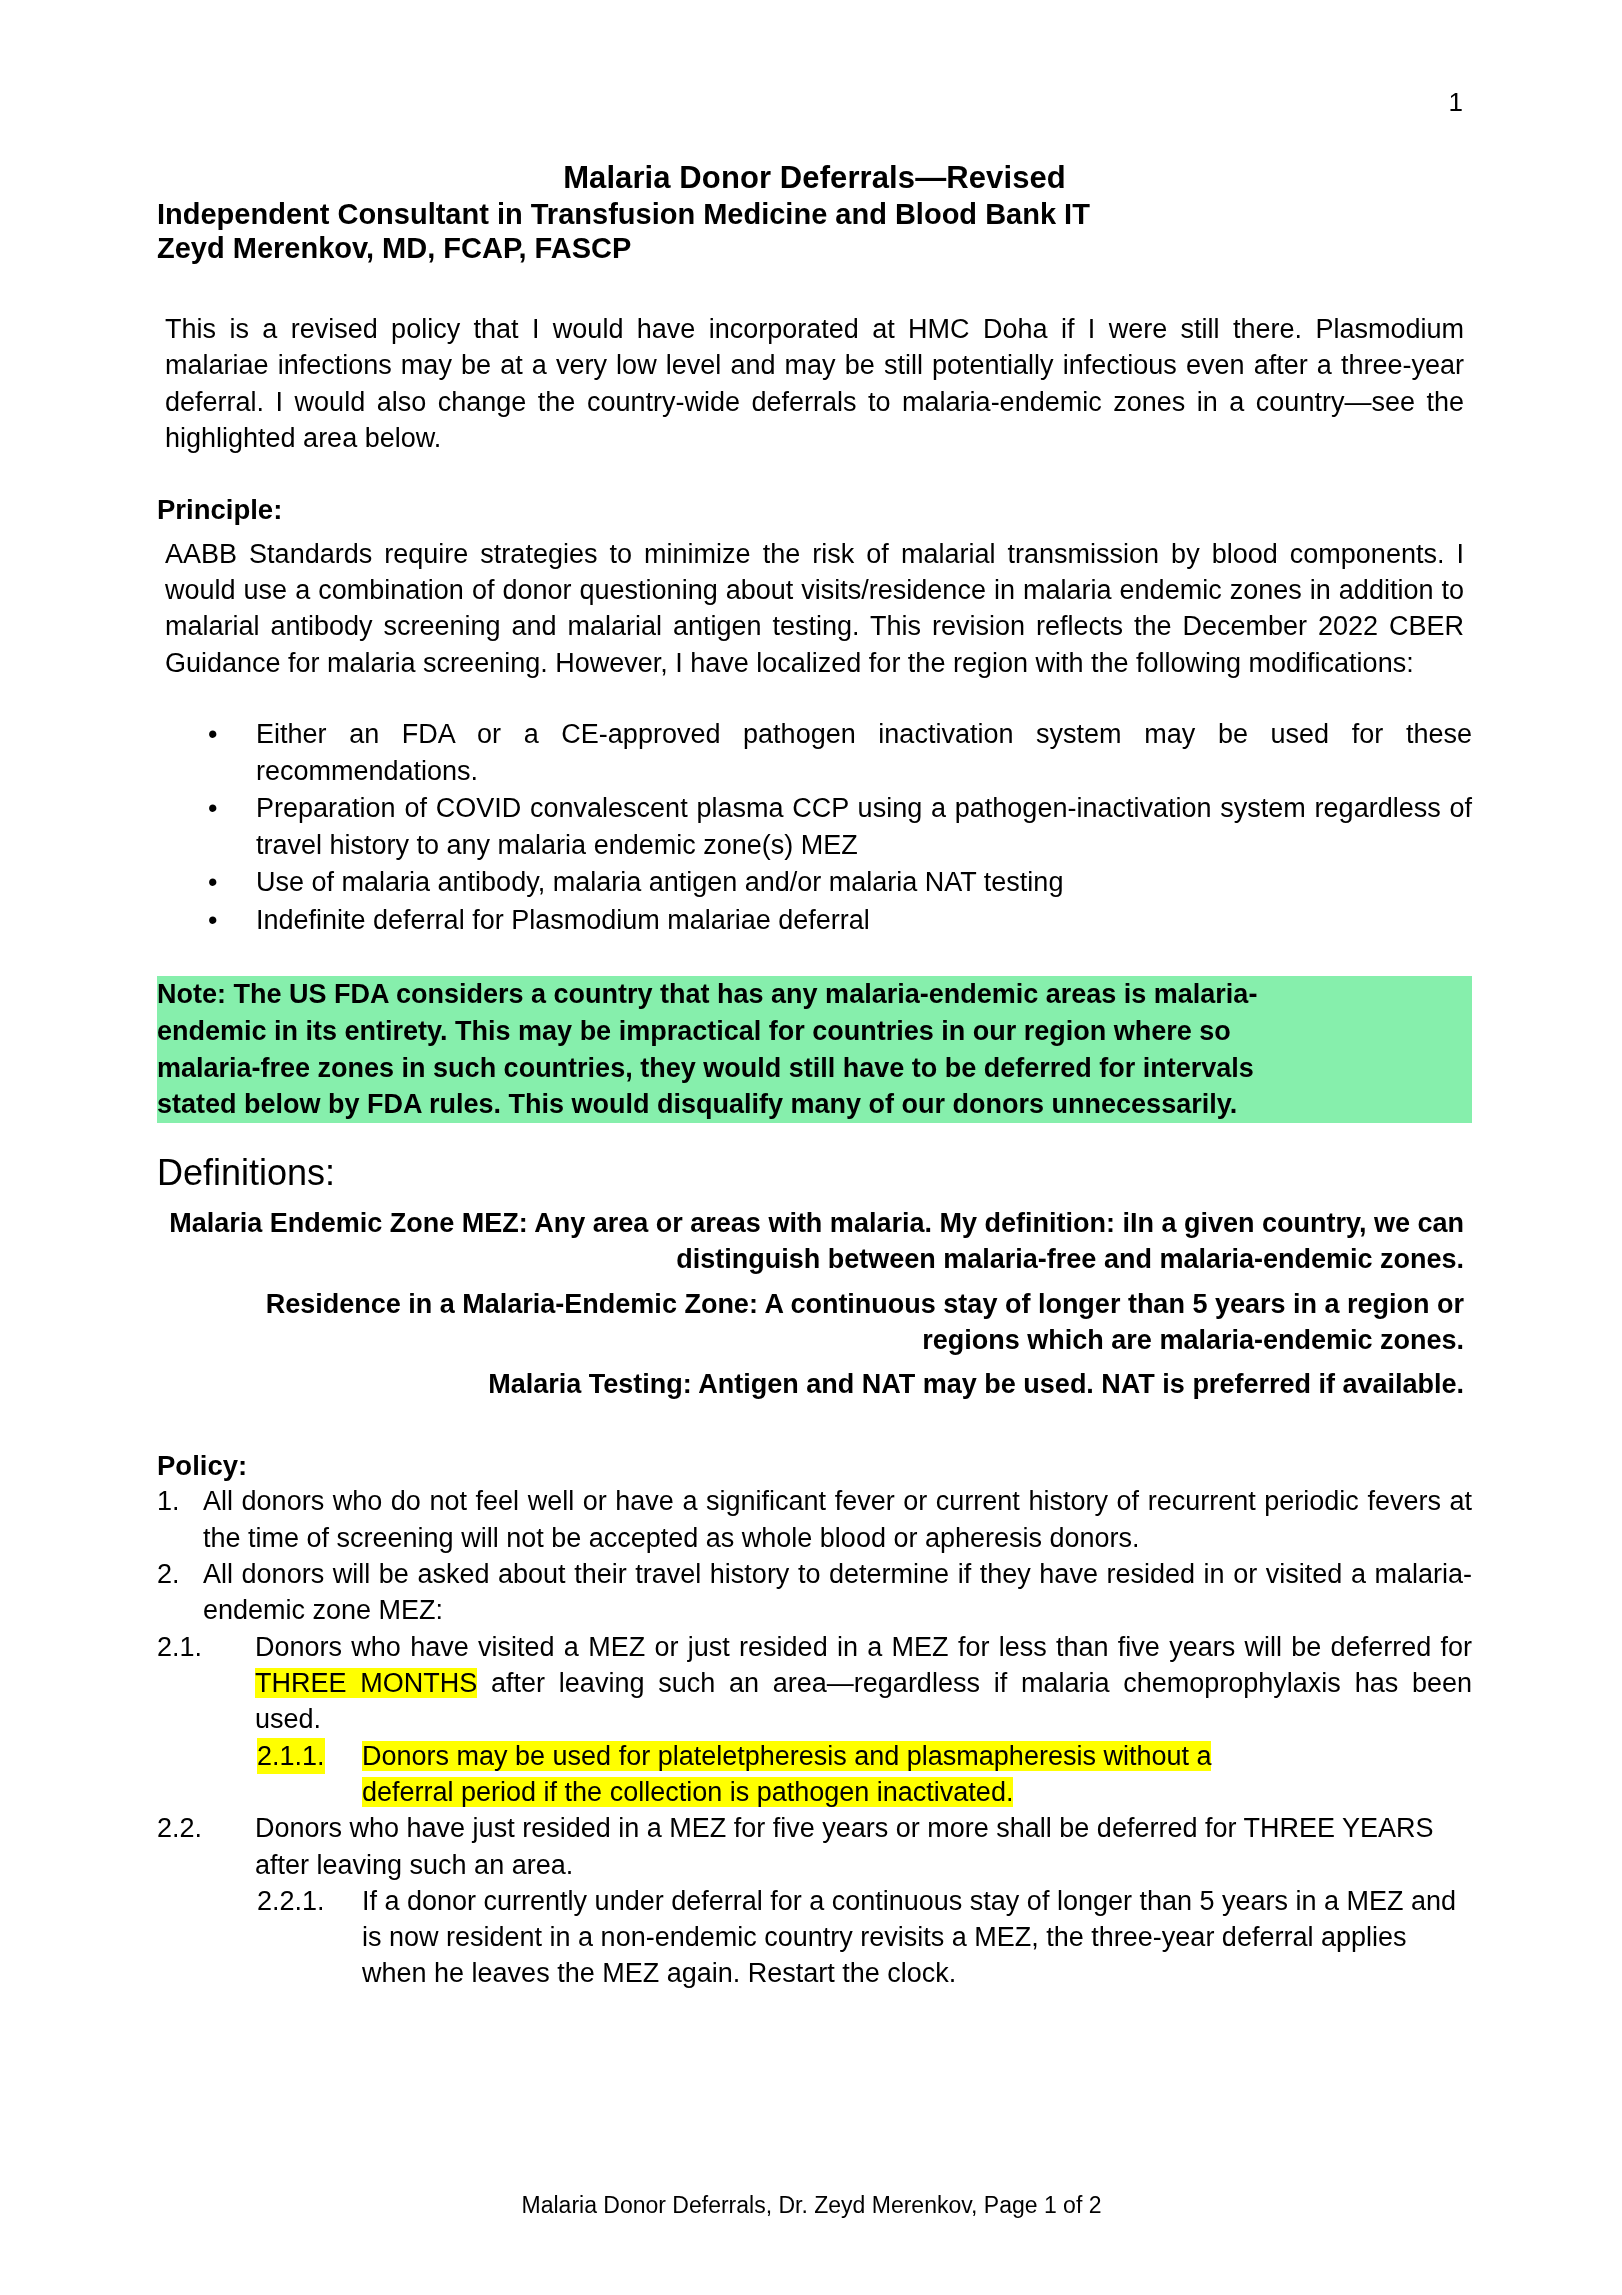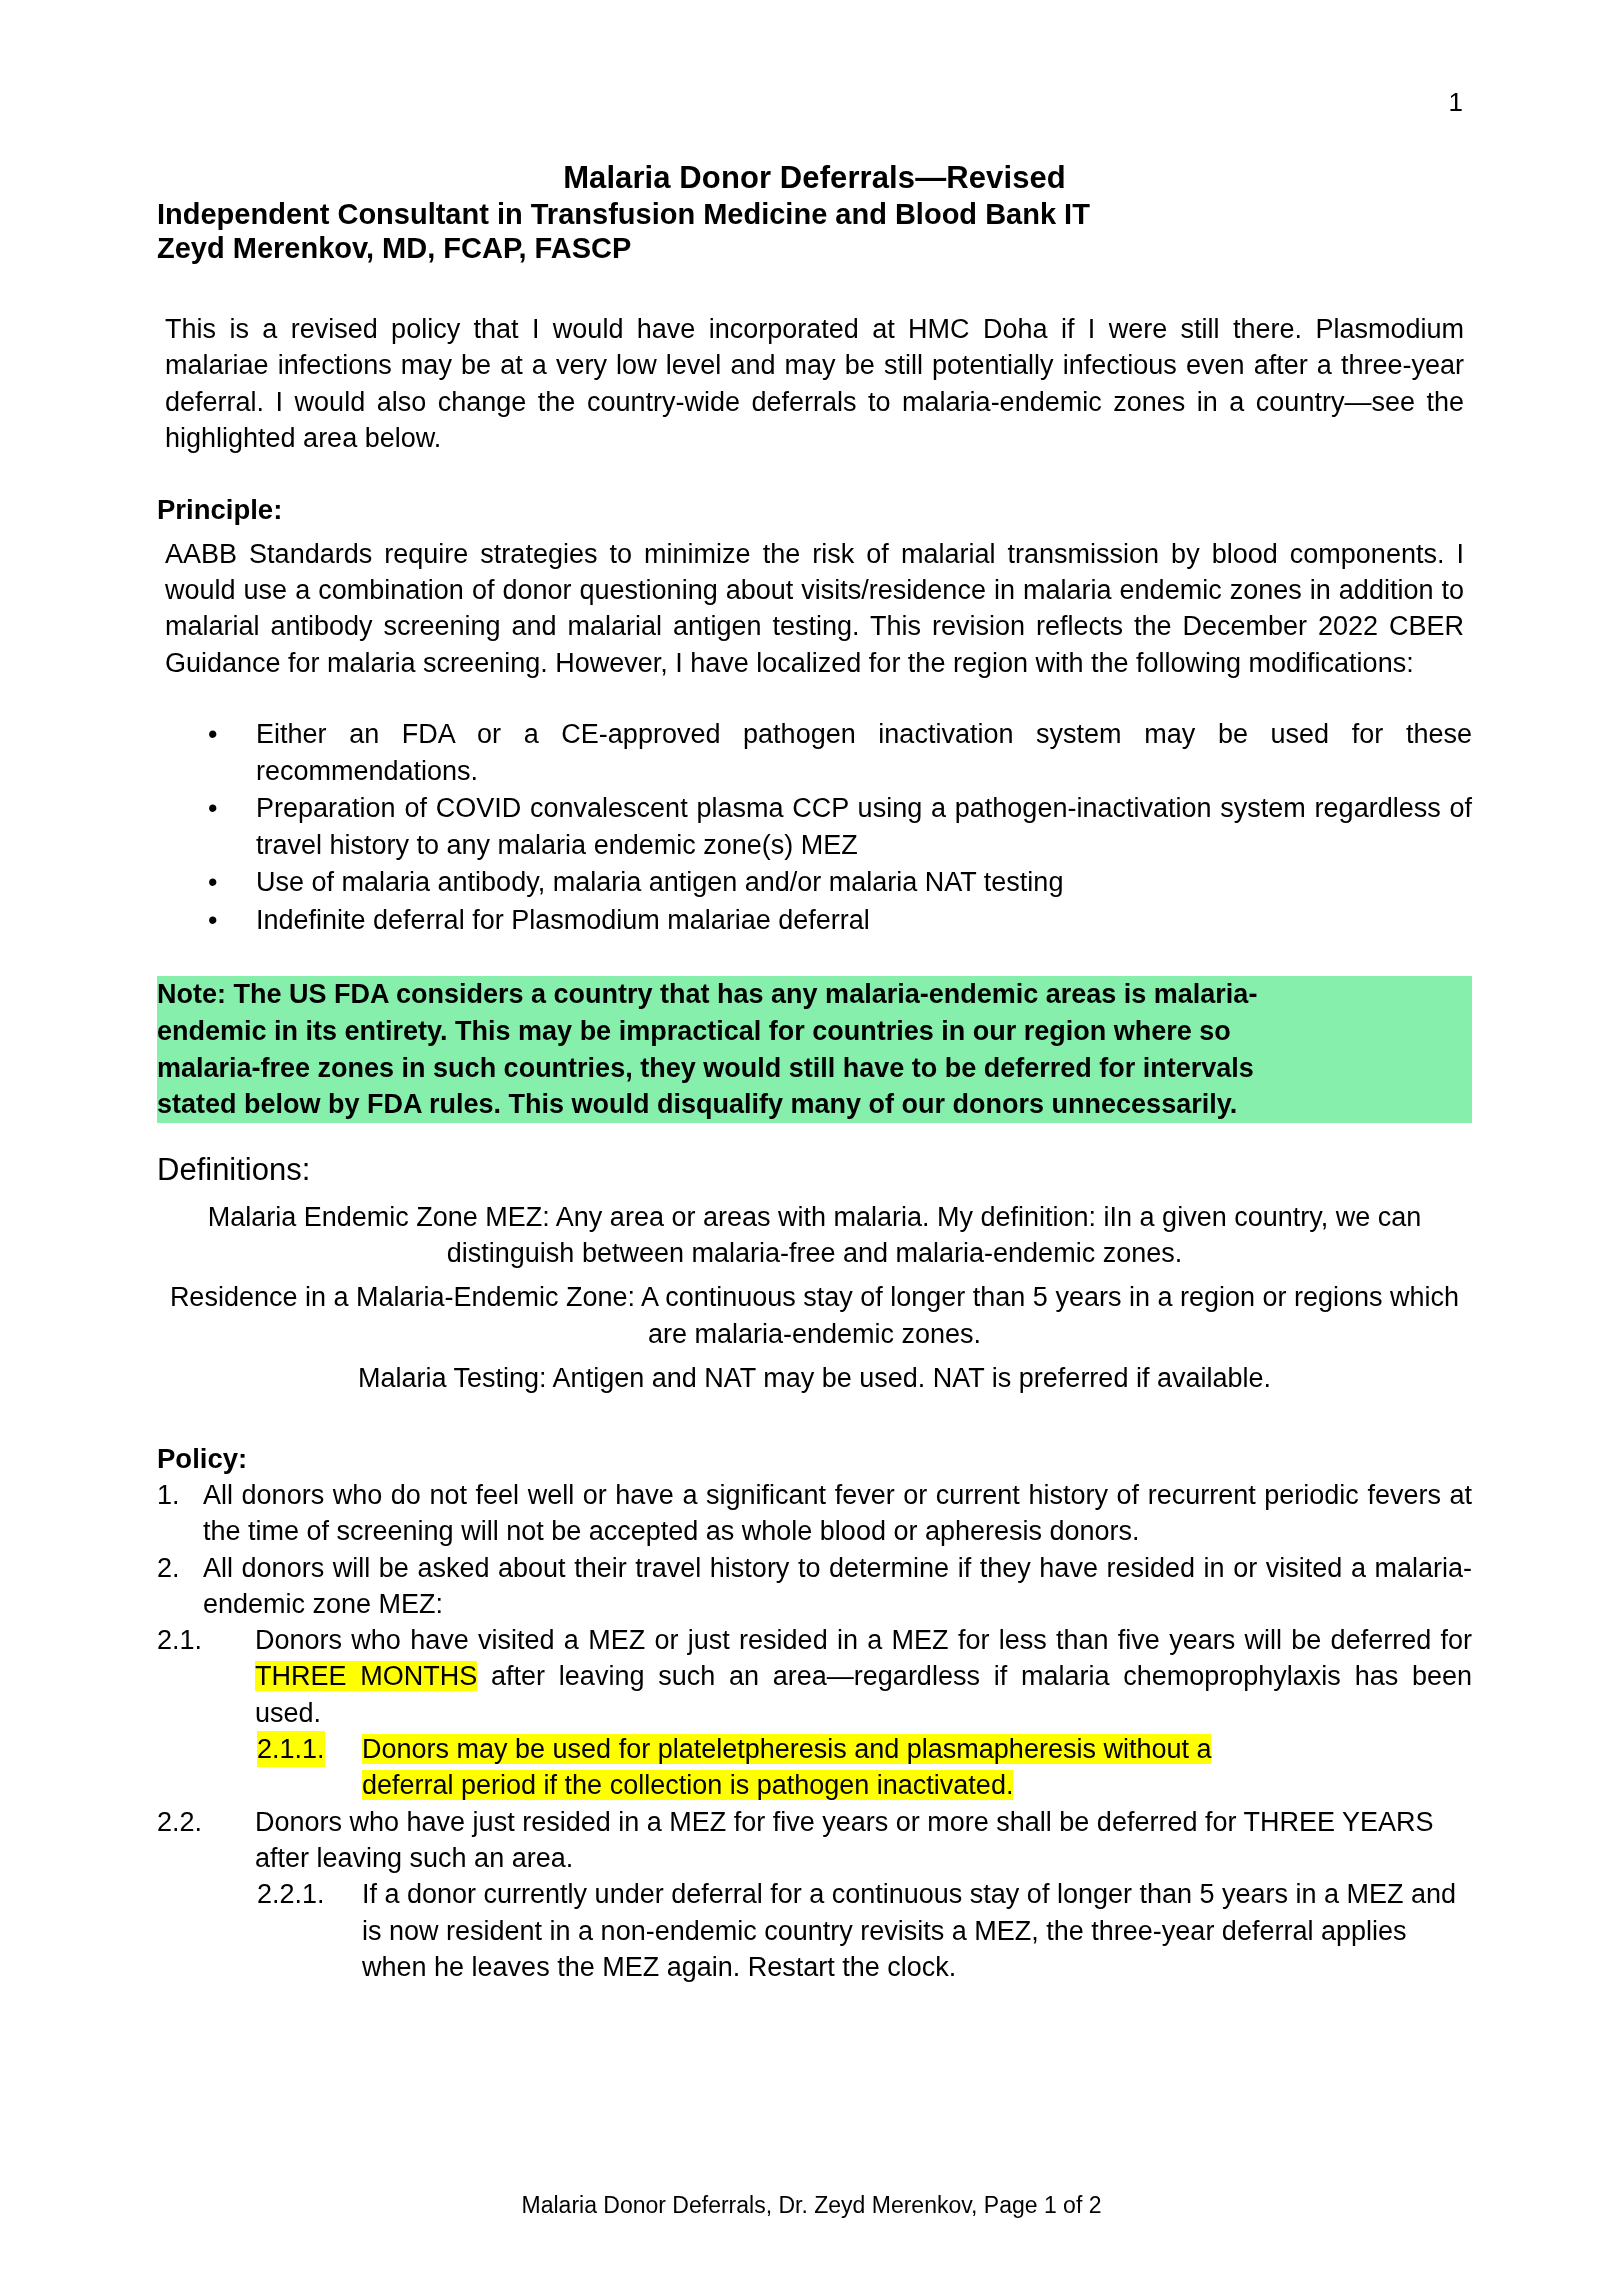--- a/index.html
+++ b/index.html
@@ -50,36 +50,37 @@
     line-height: 1.20;
     margin: 0;
   }
   .section-heading {
     font-size: 27.5px;
     font-weight: bold;
     line-height: 1.30;
     margin: 0;
   }
   .section-heading-plain {
-    font-size: 31px;
+    font-size: 36px;
     font-weight: normal;
     line-height: 1.30;
     margin: 0;
   }
 
   
   p.body {
     font-size: 27px;
     line-height: 1.345;
     margin: 8px;
     text-align: justify;
     text-justify: inter-word;
   }
   p.body.left {
-    text-align: center;
+    text-align: right;
+    font-weight: bold;
   }
   .spacer-lg { height: 37px; }
   .spacer-md { height: 27.5px; }
 
   
   .hl {
     background-color: #ffff00;
     box-decoration-break: clone;
     -webkit-box-decoration-break: clone;
   }

